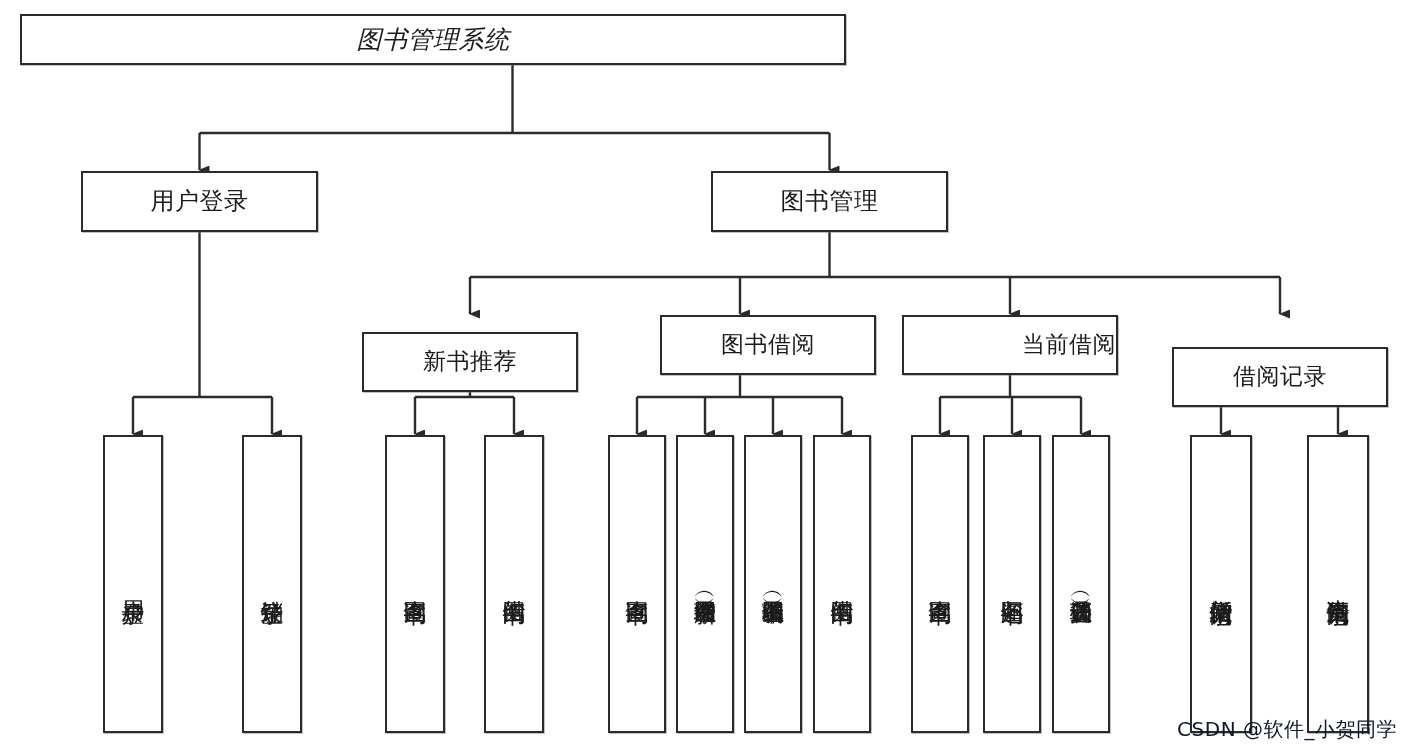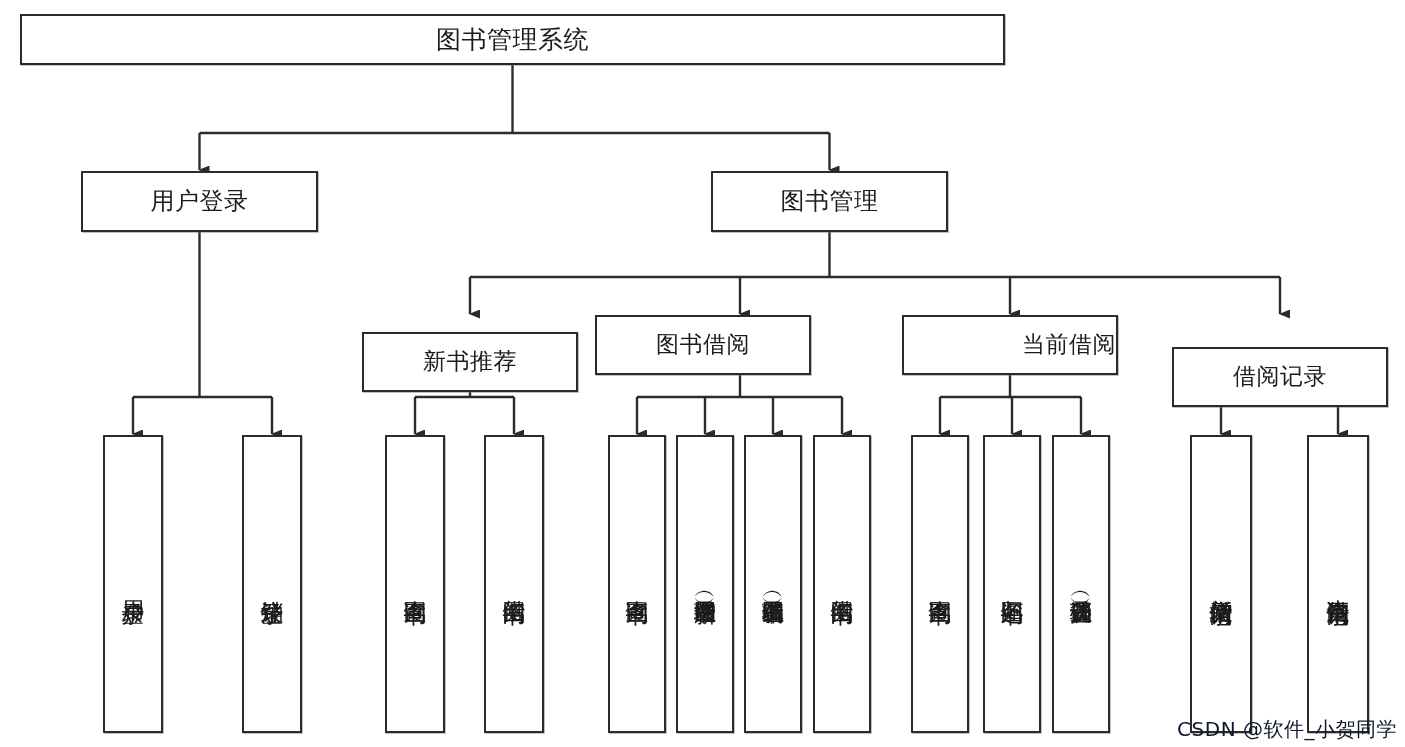--- a/index.html
+++ b/index.html
@@ -113,33 +113,33 @@
         <line x1="1012" y1="397" x2="1012" y2="434" stroke="#2b2b2b" stroke-width="2.4" marker-end="url(#arrowhead)"></line>
         <line x1="1081" y1="397" x2="1081" y2="434" stroke="#2b2b2b" stroke-width="2.4" marker-end="url(#arrowhead)"></line>
         <line x1="1280" y1="375" x2="1280" y2="397" stroke="#2b2b2b" stroke-width="2.4"></line>
         <line x1="1221" y1="397" x2="1338" y2="397" stroke="#2b2b2b" stroke-width="2.4"></line>
         <line x1="1221" y1="397" x2="1221" y2="434" stroke="#2b2b2b" stroke-width="2.4" marker-end="url(#arrowhead)"></line>
         <line x1="1338" y1="397" x2="1338" y2="434" stroke="#2b2b2b" stroke-width="2.4" marker-end="url(#arrowhead)"></line>
       </g>
   </svg>
 
   <div id="node-layer">
-      <div class="node root" style="left: 20px; top: 14px; width: 985px; height: 51px;">
+      <div class="node root" style="left: 20px; top: 14px; width: 826px; height: 51px; font-style: italic;">
         <span class="label">图书管理系统</span>
       </div>
       <div class="node level2" style="left: 81px; top: 171px; width: 237px; height: 61px;">
         <span class="label">用户登录</span>
       </div>
       <div class="node level2" style="left: 711px; top: 171px; width: 237px; height: 61px;">
         <span class="label">图书管理</span>
       </div>
       <div class="node level3" style="left: 362px; top: 332px; width: 216px; height: 60px;">
         <span class="label">新书推荐</span>
       </div>
-      <div class="node level3" style="left: 595px; top: 315px; width: 216px; height: 60px;">
+      <div class="node level3" style="left: 660px; top: 315px; width: 216px; height: 60px;">
         <span class="label">图书借阅</span>
       </div>
       <div class="node level3" style="left: 902px; top: 315px; width: 216px; height: 60px; justify-content: flex-end;">
         <span class="label">当前借阅</span>
       </div>
       <div class="node level3" style="left: 1172px; top: 315px; width: 216px; height: 60px; margin-top: 32px;">
         <span class="label">借阅记录</span>
       </div>
       <div class="node leaf" style="left: 103px; top: 435px; width: 60px; height: 298px;">
         <span class="label">用户登录</span>

